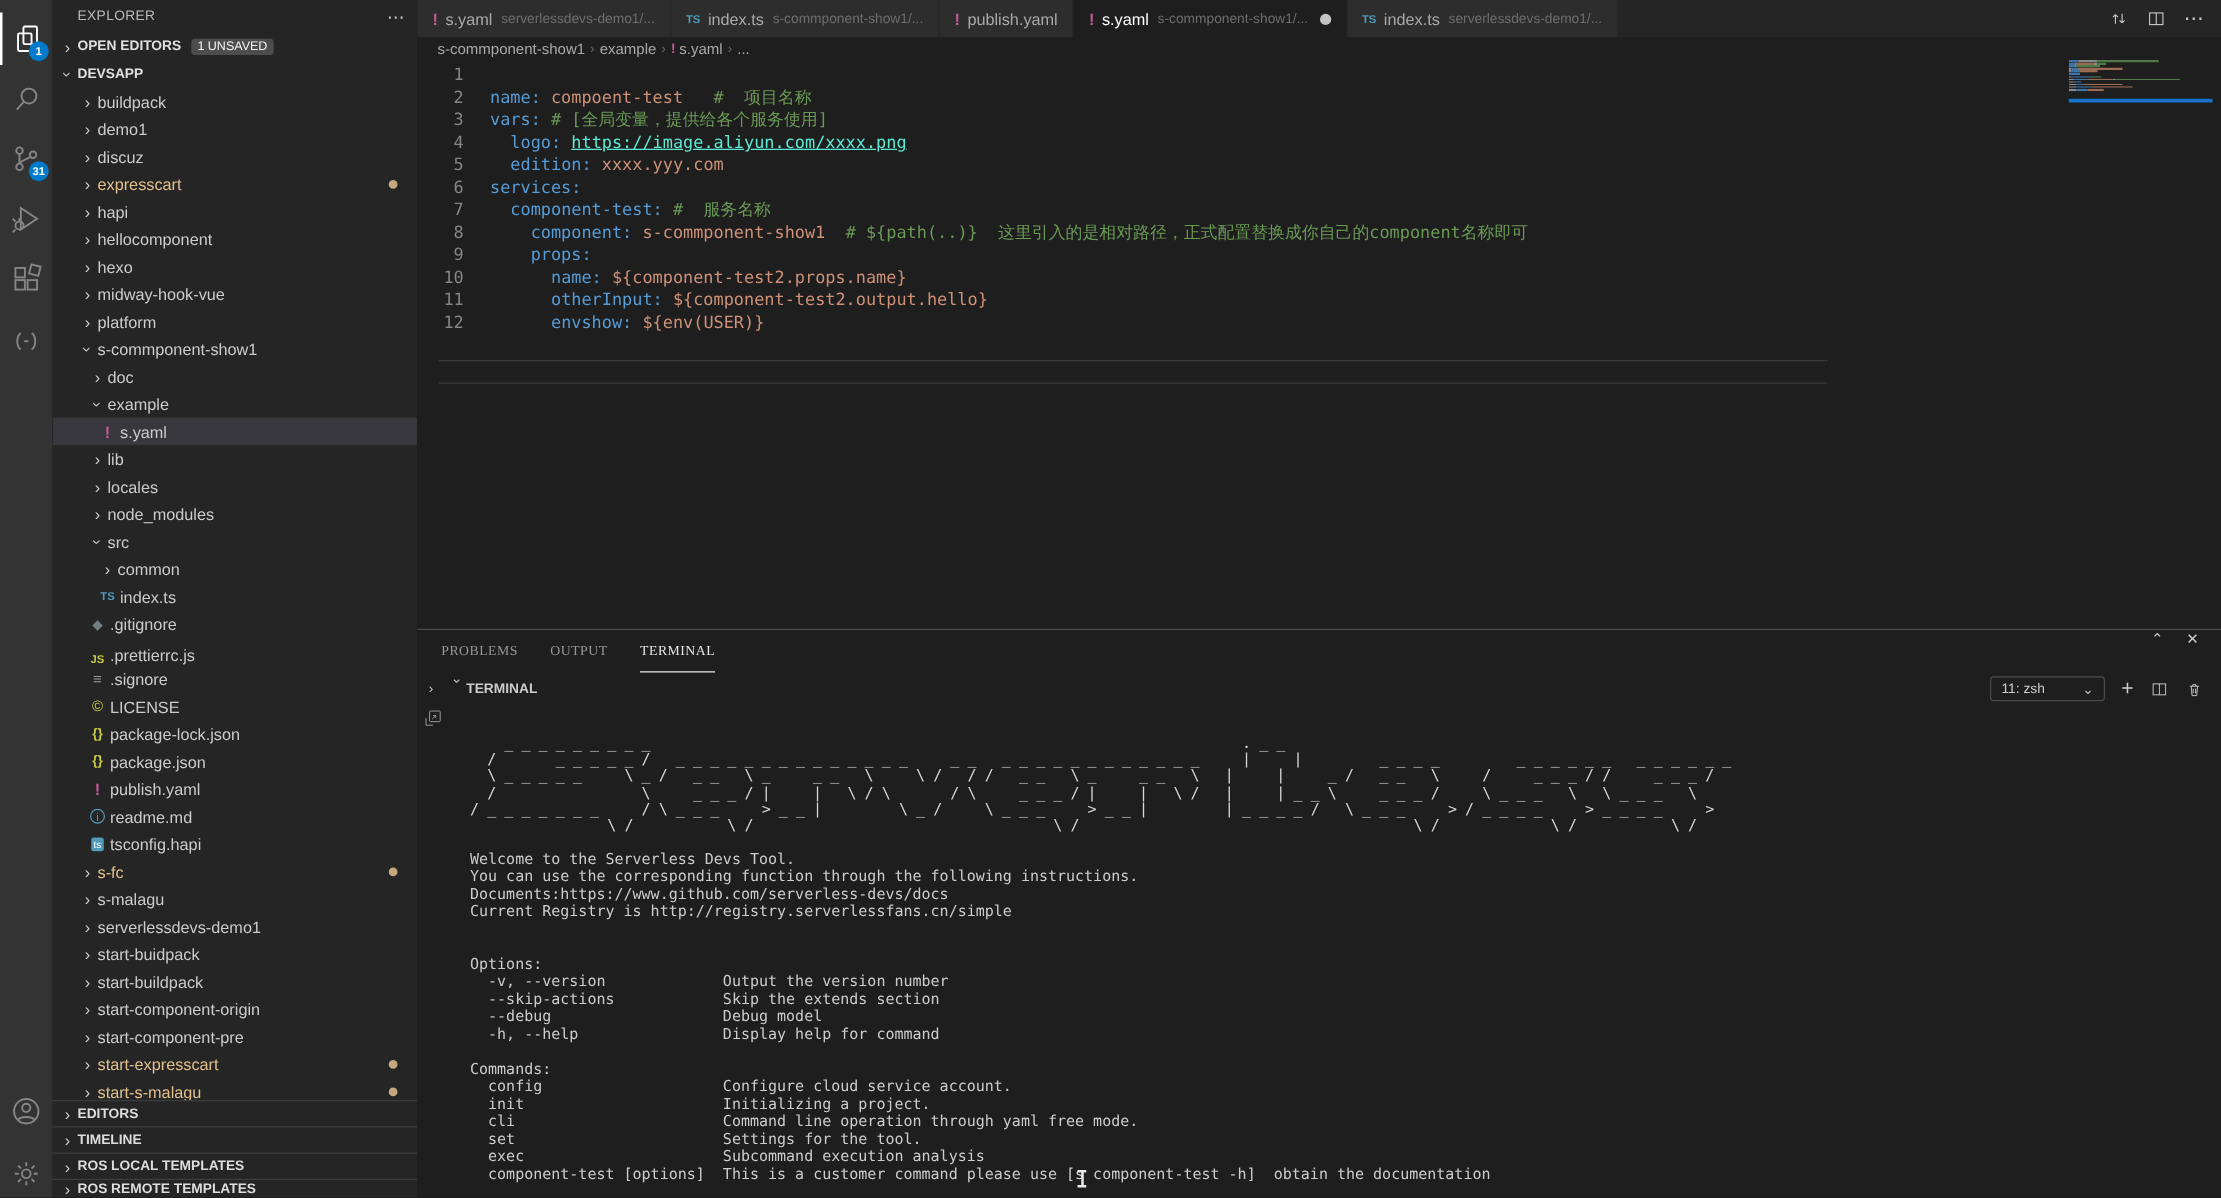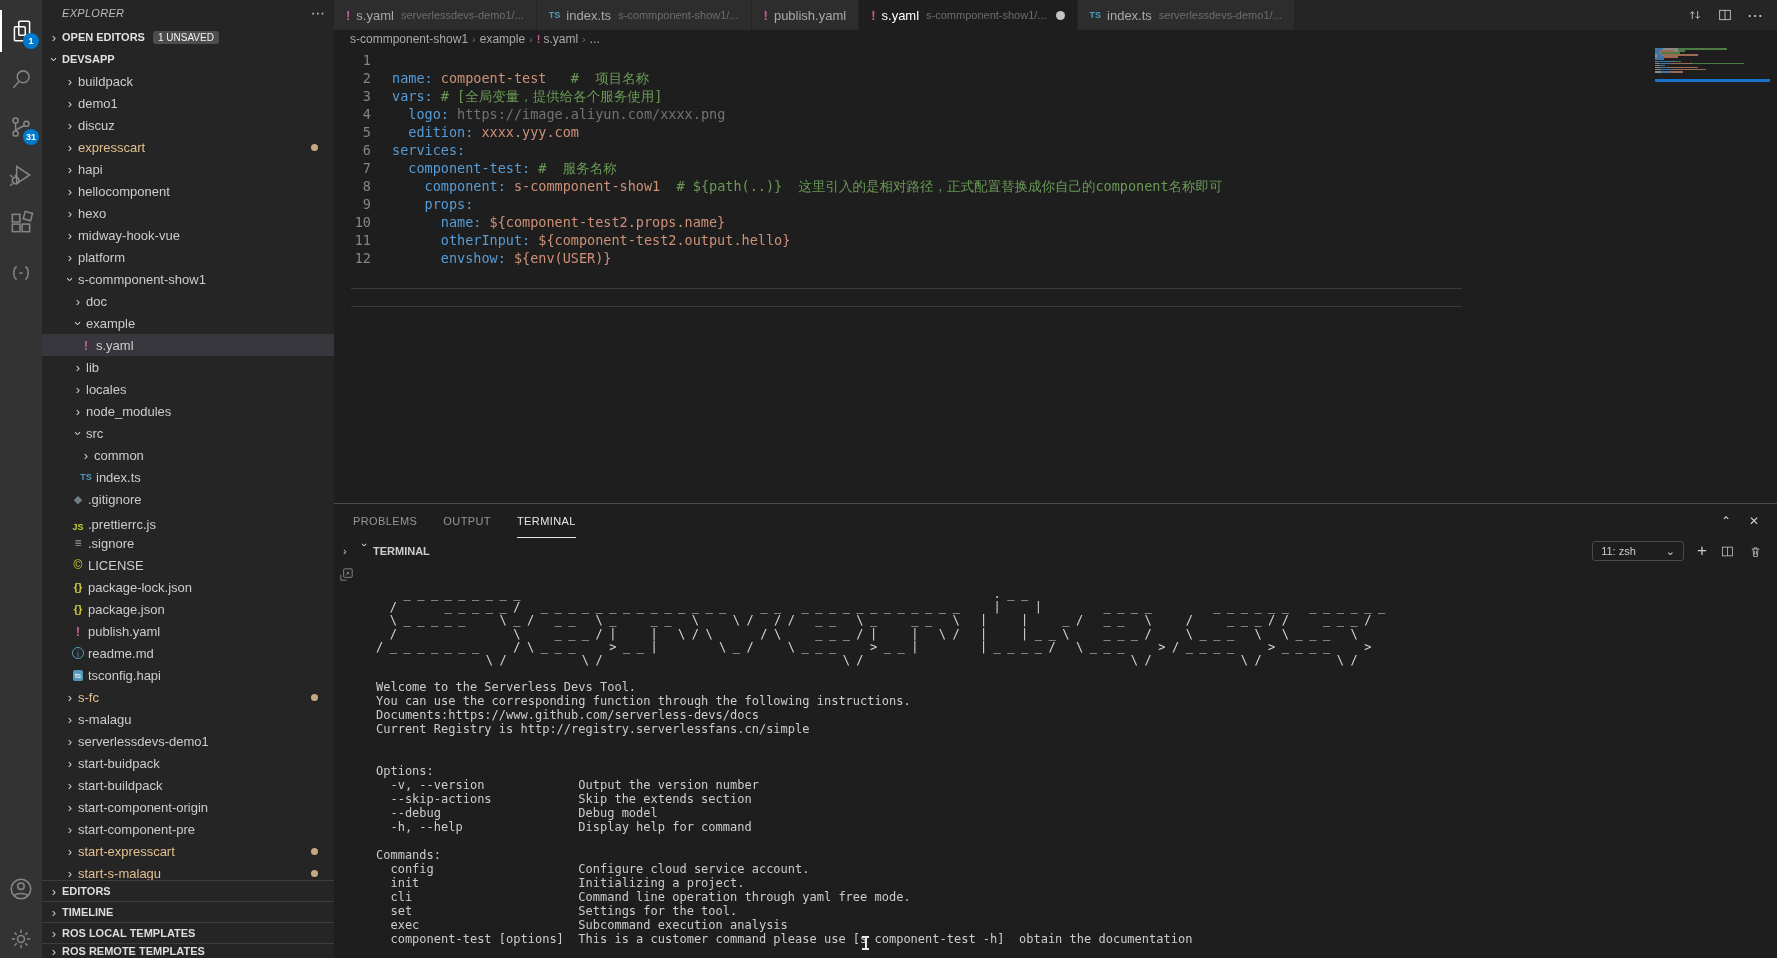--- a/index.html
+++ b/index.html
@@ -11,21 +11,21 @@
   .activitybar { width:42px; background:#333333; position:relative; flex:none; }
   .ab-item { position:absolute; left:0; width:42px; height:42px; display:flex; align-items:center; justify-content:center; cursor:pointer; }
   .ab-item svg { width:26px; height:26px; stroke:#868686; fill:none; stroke-width:1.4; }
   .ab-item.active { border-left:2px solid #ffffff; }
   .ab-item.active svg { stroke:#ffffff; }
   .ab-badge { position:absolute; right:3px; bottom:3px; min-width:16px; height:16px; border-radius:9px; background:#007acc;
     color:#fff; font-size:9px; line-height:16px; text-align:center; padding:0 3px; font-weight:bold; }
 
   
   .sidebar { width:292px; background:#252526; flex:none; display:flex; flex-direction:column; position:relative; font-size:13px; }
-  .sb-title { height:26px; display:flex; align-items:center; padding:0 10px 0 20px; font-size:11px; color:#bbbbbb; letter-spacing:.3px;font-style:italic; }
+  .sb-title { height:26px; display:flex; align-items:center; padding:0 10px 0 20px; font-size:11px; color:#bbbbbb; letter-spacing:.3px; }
   .sb-title .more { margin-left:auto; color:#c5c5c5; font-size:14px; cursor:pointer; }
   .sb-row-hdr { height:22px; display:flex; align-items:center; font-size:11px; font-weight:bold; color:#e0e0e0; padding-left:4px; }
   .badge-pill { margin-left:8px; background:#4d4d4d; color:#f2f2f2; font-size:10px; font-weight:normal; border-radius:3px; padding:1px 5px; }
   .chev { display:inline-block; width:16px; text-align:center; color:#cccccc; font-size:13px; font-weight:normal; }
   .chev.exp { transform:rotate(90deg); }
   .tree { flex:1; overflow:hidden; }
   .trow { height:22px; display:flex; align-items:center; position:relative; cursor:pointer; white-space:nowrap; }
   .trow.sel { background:#37373d; }
   .trow .lbl { color:#cccccc; }
   .trow.mod .lbl { color:#e2c08d; }
@@ -65,31 +65,31 @@
   .breadcrumb { position:absolute; left:0; top:30px; right:0; height:18px; display:flex; align-items:center; padding-left:16px; font-size:12px; color:#a9a9a9; background:#1e1e1e; }
   .breadcrumb .bc-sep { margin:0 4px; color:#6d6d6d; font-size:11px; }
   .breadcrumb .fi-yaml { font-size:11px; margin-right:3px; }
 
   .editor { position:absolute; left:0; top:48px; right:0; height:455px; background:#1e1e1e; padding-top:3px;
     font-family:"DejaVu Sans Mono", monospace; font-size:13.5px; }
   .code-line { height:18px; line-height:18px; display:flex; white-space:pre; }
   .code-line .ln { width:37px; text-align:right; color:#858585; flex:none; }
   .code-line .lc { padding-left:21px; }
   .tk-k { color:#569cd6; } .tk-v { color:#ce9178; } .tk-c { color:#6a9955; }
-  .tk-p { color:#d4d4d4; } .tk-l { color:#737373; }
+  .tk-p { color:#d4d4d4; } .tk-l { color:#5eead4; text-decoration:underline; }
   .cur-line { position:absolute; left:17px; width:1111px; height:19px; top:240px; border-top:1px solid #3a3a3a; border-bottom:1px solid #3a3a3a; }
 
   .minimap { position:absolute; top:0; right:7px; width:115px; }
   .mm-row { height:2.1px; white-space:nowrap; overflow:hidden; }
   .mm-row span { display:inline-block; height:1.5px; vertical-align:top; }
   .mm-cursorline { height:3px; background:#1673c9; margin-top:2px; }
 
   
   .panel { position:absolute; left:0; top:503px; right:0; bottom:0; background:#1e1e1e; border-top:1px solid #4a4a4a; }
-  .panel-tabs { height:34px; display:flex; align-items:center; padding-left:19px; }
+  .panel-tabs { height:34px; display:flex; padding-left:19px;font-family:Liberation Serif, serif; }
   .ptab { font-size:11px; letter-spacing:.4px; color:#969696; margin-right:26px; height:34px; line-height:34px; cursor:pointer; }
   .ptab.active { color:#e7e7e7; border-bottom:1px solid #e7e7e7; }
   .panel-tab-actions { margin-left:auto; display:flex; gap:18px; padding-right:18px; color:#cccccc; font-size:12px; }
   .panel-tab-actions .pi { cursor:pointer; }
   .term-hdr { height:26px; display:flex; align-items:center; font-size:11px; font-weight:bold; color:#cccccc; }
   .term-hdr .lchev { width:14px; margin-left:9px; color:#ccc; font-weight:normal; }
   .term-hdr .dchev { width:16px; color:#ccc; font-weight:normal; }
   .term-controls { margin-left:auto; display:flex; align-items:center; gap:13px; padding-right:14px; font-weight:normal; }
   .shell-select { display:flex; align-items:center; gap:30px; border:1px solid #4a4a4a; border-radius:3px; height:20px; padding:0 8px; font-size:11px; color:#cccccc; cursor:pointer; }
   .term-controls svg { width:15px; height:15px; stroke:#cccccc; fill:none; stroke-width:1.2; }

